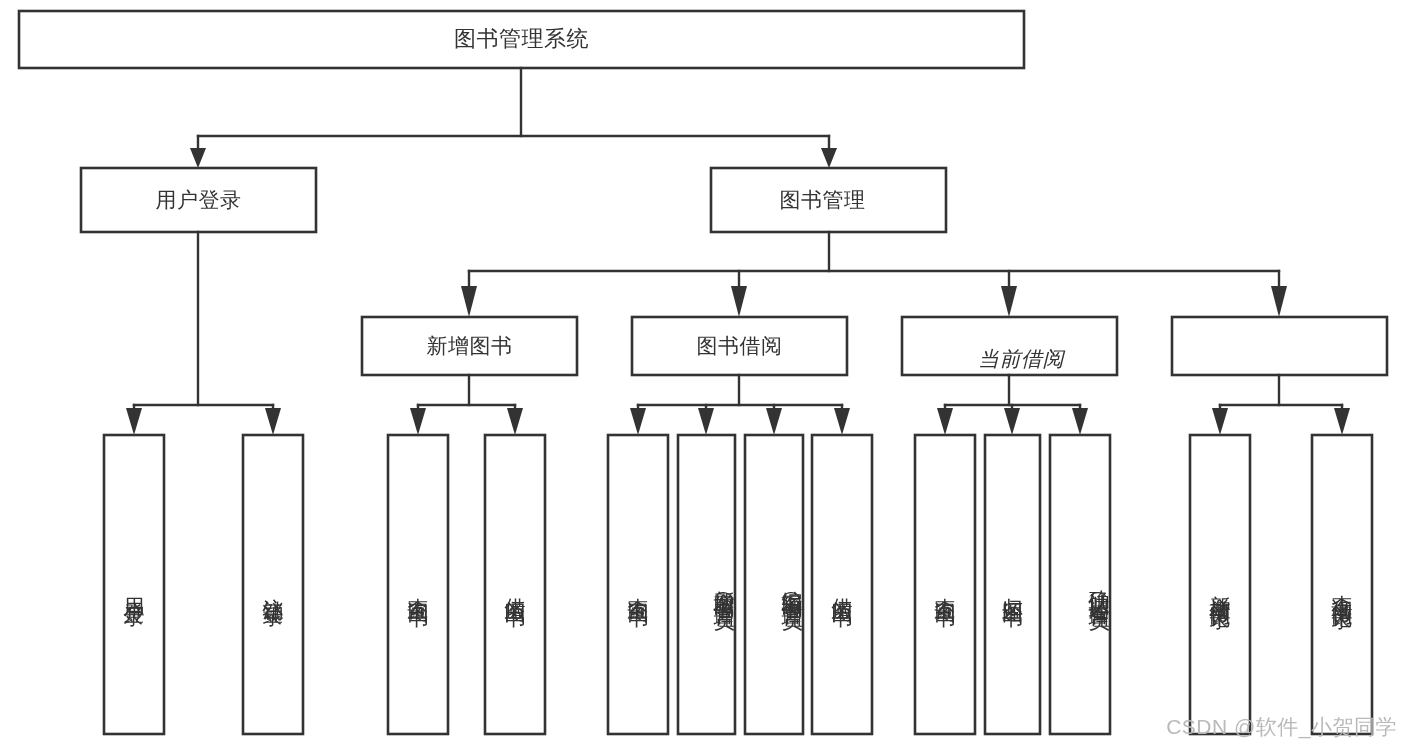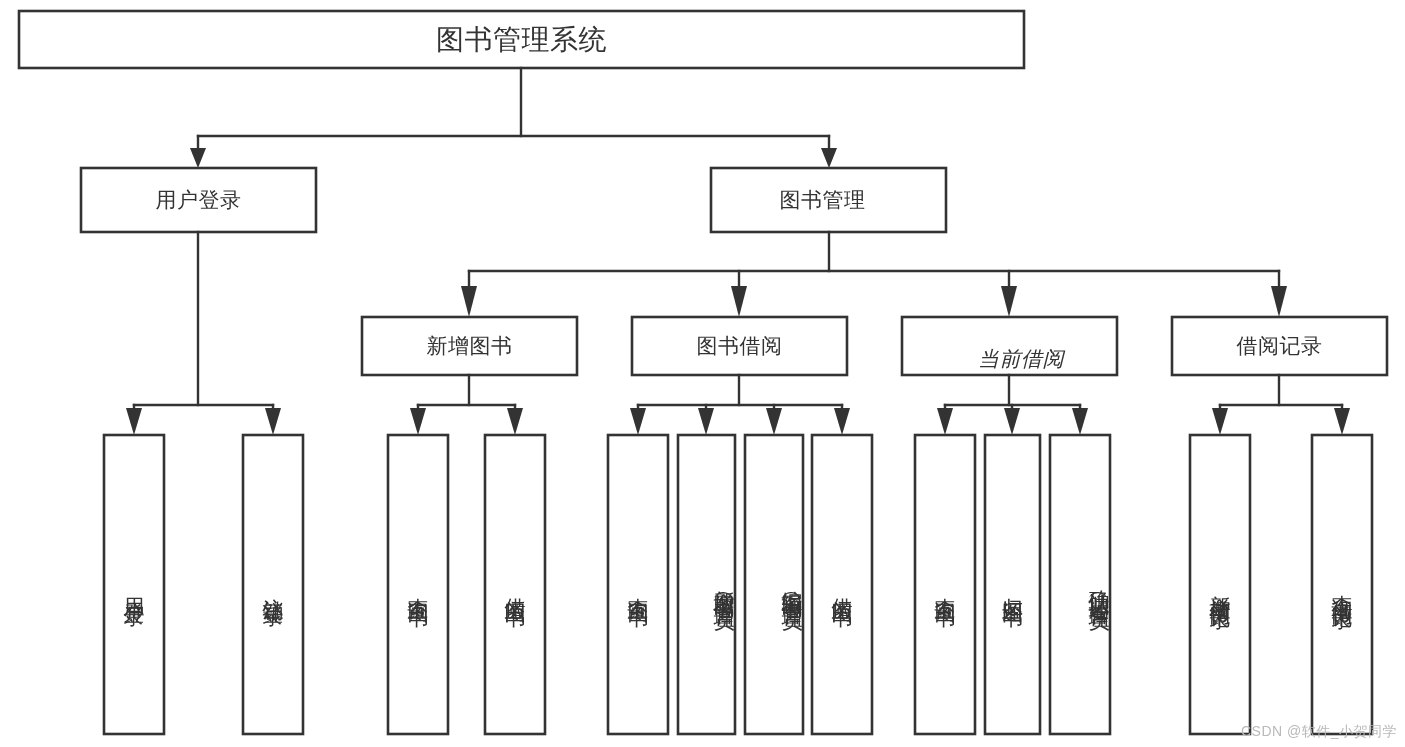--- a/index.html
+++ b/index.html
@@ -51,35 +51,35 @@
     text-align: center;
     pointer-events: none;
     box-sizing: border-box;
   }
   .node-label.horizontal {
     font-size: 21px;
     letter-spacing: 0.5px;
     line-height: 1.2;
   }
   .node-label.root {
-    font-size: 28px;
+    font-size: 22px;
   }
   .node-label.vertical {
     writing-mode: vertical-rl;
     text-orientation: upright;
     font-size: 21px;
     letter-spacing: 3px;
     line-height: 1.05;
     padding-top: 4px;
   }
   .watermark {
     position: absolute;
     right: 8px;
     bottom: 6px;
-    font-size: 14px;
+    font-size: 21px;
     color: #b9b9b9;
     white-space: nowrap;
     letter-spacing: 0.5px;
   }
 </style>
 </head>
 <body>
 
 <div id="diagram-root">
 
@@ -181,21 +181,20 @@
   </svg>
 
   <div class="node-label horizontal root" style="left:19px; top:11px; width:1005px; height:57px;">图书管理系统</div>
 
   <div class="node-label horizontal" style="left:81px; top:168px; width:235px; height:64px;">用户登录</div>
   <div class="node-label horizontal" style="left:705px; top:168px; width:235px; height:64px;">图书管理</div>
 
   <div class="node-label horizontal" style="left:362px; top:317px; width:215px; height:58px;">新增图书</div>
   <div class="node-label horizontal" style="left:632px; top:317px; width:215px; height:58px;text-align:right;">图书借阅</div>
   <div class="node-label horizontal" style="left:902px; top:330px; width:238px; height:58px;font-style:italic;">当前借阅</div>
-  <div class="node-label horizontal" style="left:1172px; top:317px; width:215px; height:58px;">借阅记录</div>
 
   <div class="node-label vertical" style="left:104px; top:435px; width:60px; height:299px;">用户登录</div>
   <div class="node-label vertical" style="left:243px; top:435px; width:60px; height:299px;">注销登录</div>
 
   <div class="node-label vertical" style="left:388px; top:435px; width:60px; height:299px;">查询图书</div>
   <div class="node-label vertical" style="left:485px; top:435px; width:60px; height:299px;">借阅图书</div>
 
   <div class="node-label vertical" style="left:608px; top:435px; width:60px; height:299px;">查询图书</div>
   <div class="node-label vertical" style="left:678px; top:435px; width:57px; height:299px; align-items:flex-start;">新增图书（管理员）</div>
   <div class="node-label vertical" style="left:745px; top:435px; width:58px; height:299px; align-items:flex-start;">编辑图书（管理员）</div>

